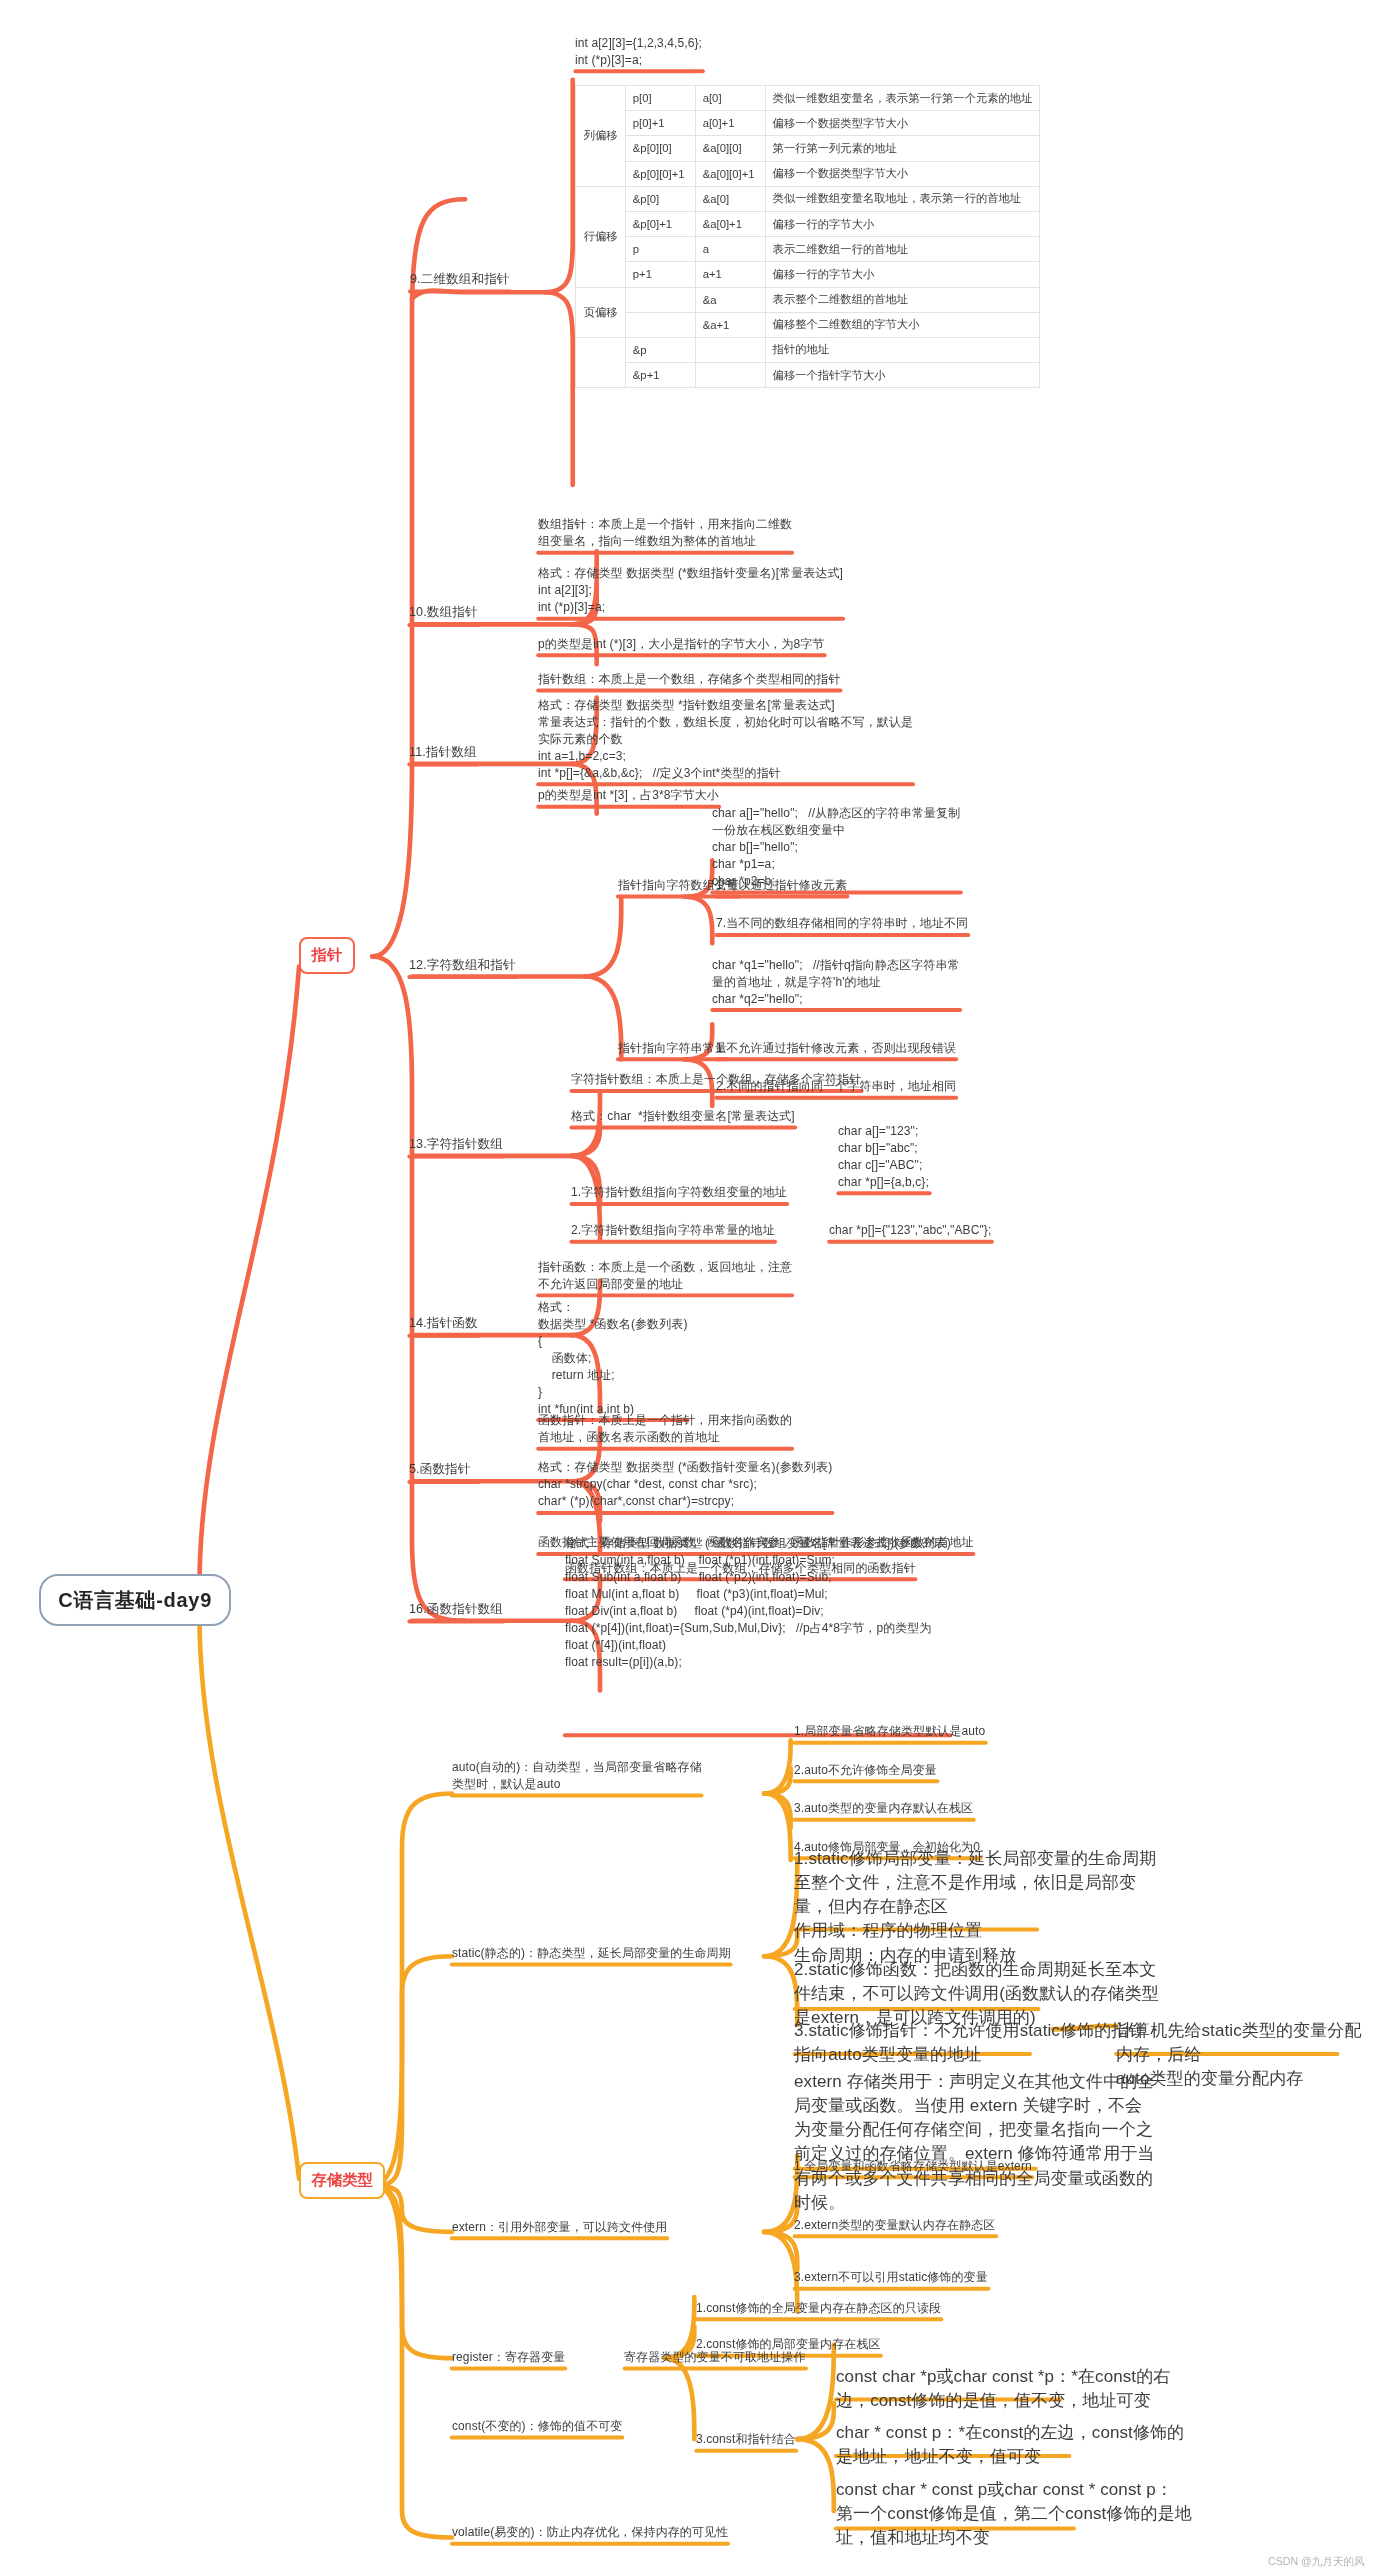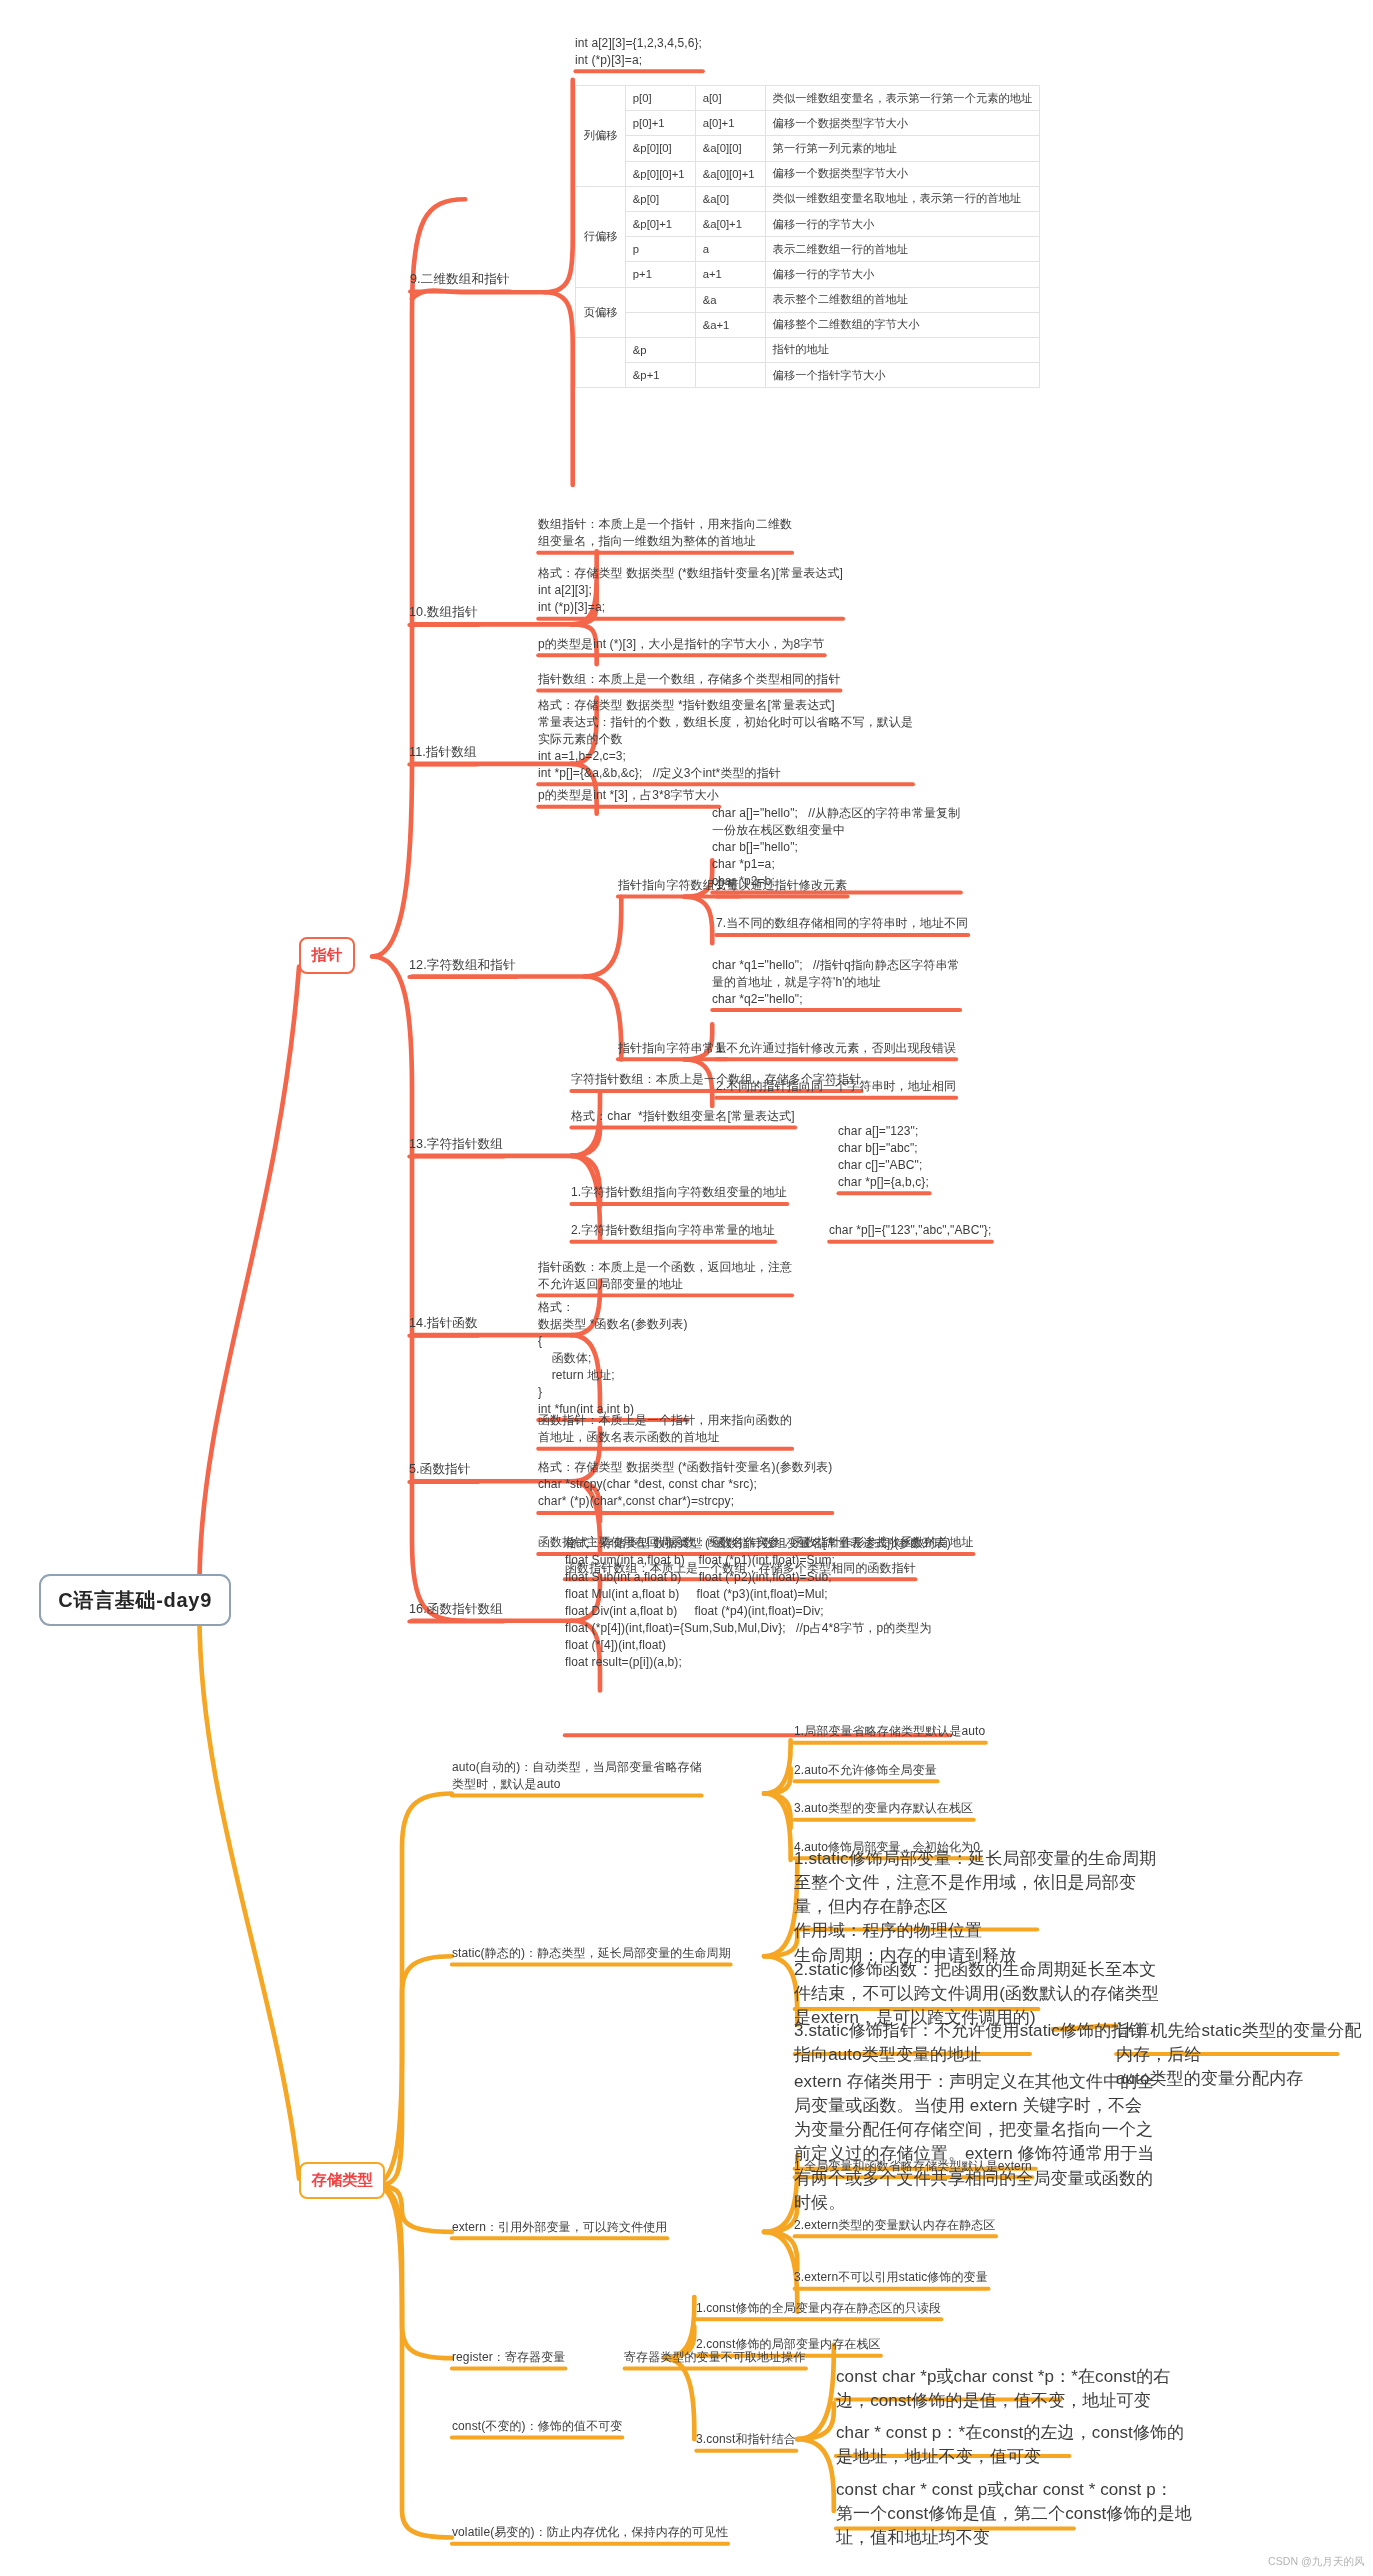--- a/index.html
+++ b/index.html
@@ -26,21 +26,21 @@
     color:#3c3c3c;
     white-space:pre-wrap;
     letter-spacing:0.1px;
   }
   .node.small{font-size:12px;}
   .node.tiny{font-size:17px;}
 
   .root{
     position:absolute;
     border:2px solid #8fa1b3;
-    border-radius:11px;
+    border-radius:19px;
     background:#ffffff;
     font-size:20px;
     font-weight:bold;
     color:#262626;
     padding:10.6px 17.3px;
     letter-spacing:0.7px;
     white-space:nowrap;
   }
   .branch{
     position:absolute;

